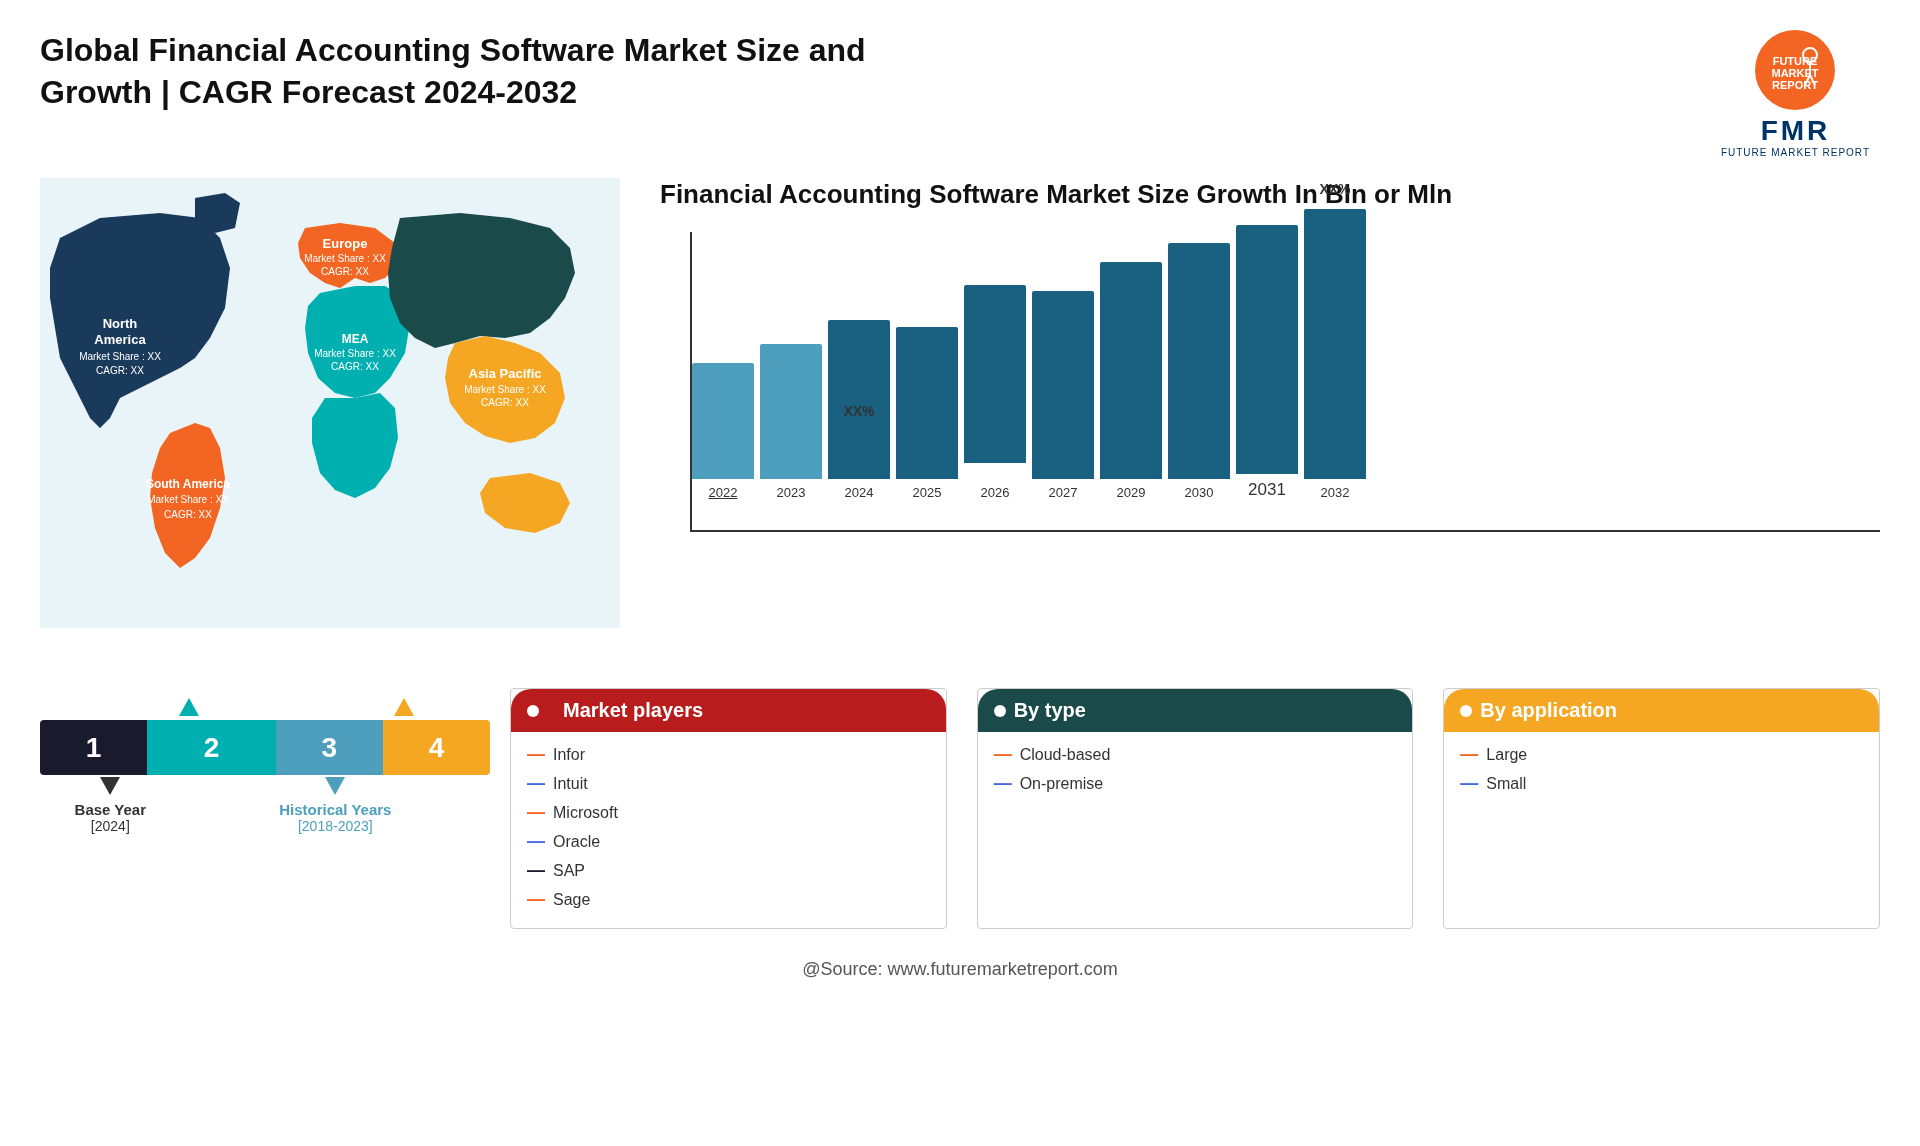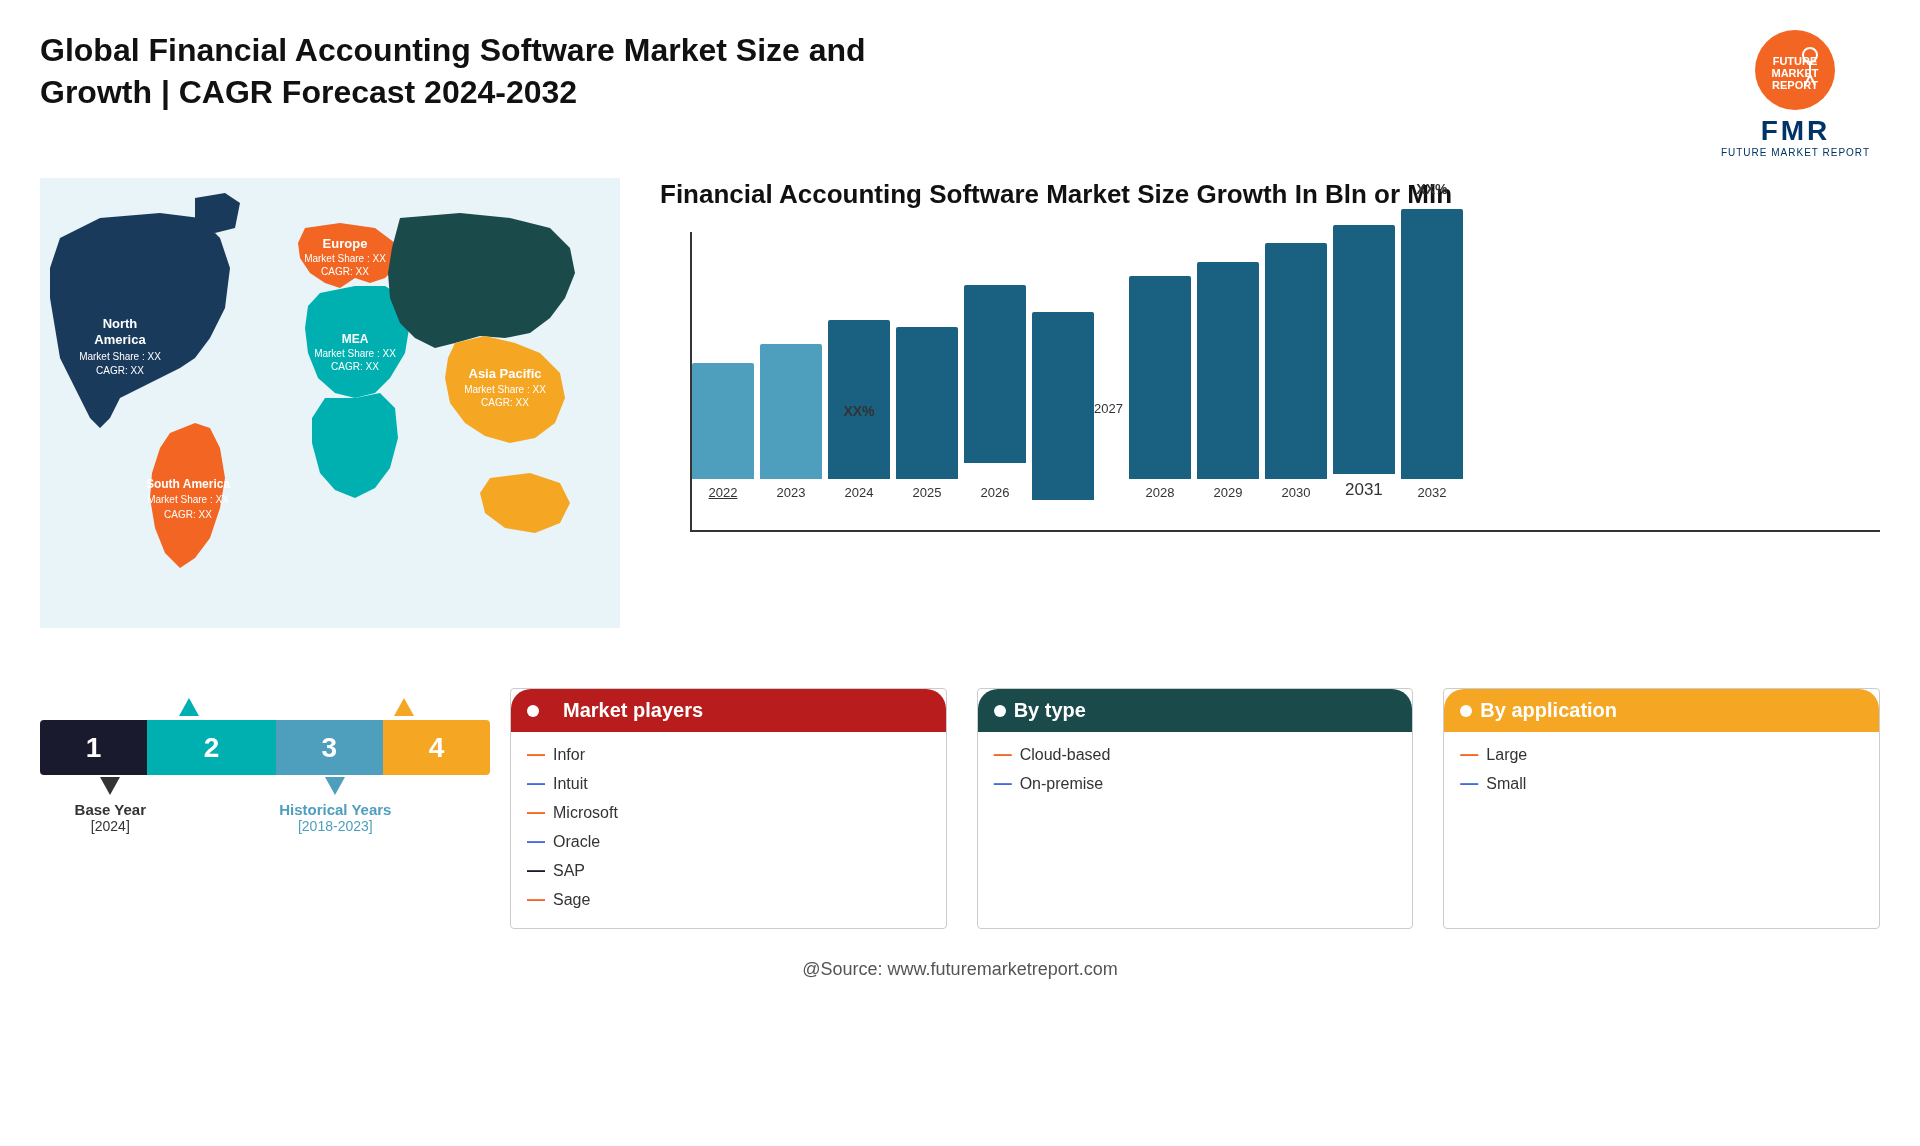--- a/index.html
+++ b/index.html
@@ -261,27 +261,23 @@
               <div style="font-size: 13px; color: rgb(51, 51, 51); margin-top: 6px;">2024</div>
             </div>
             <div style="display: flex; flex-direction: column; align-items: center; position: relative;">
               <div style="width: 62px; height: 152px; background: rgb(26, 96, 128); border-radius: 2px 2px 0px 0px; align-self: flex-end;"></div>
               <div style="font-size: 13px; color: rgb(51, 51, 51); margin-top: 6px;">2025</div>
             </div>
             <div style="display: flex; flex-direction: column; align-items: center; position: relative; gap: 16px;">
               <div style="width: 62px; height: 178px; background: rgb(26, 96, 128); border-radius: 2px 2px 0px 0px; align-self: flex-end;"></div>
               <div style="font-size: 13px; color: rgb(51, 51, 51); margin-top: 6px;">2026</div>
             </div>
-            <div style="display: flex; flex-direction: row; align-items: center; position: relative;">
+            <div style="display: flex; flex-direction: column; align-items: center; position: relative;">
               <div style="width: 62px; height: 188px; background: rgb(26, 96, 128); border-radius: 2px 2px 0px 0px; align-self: flex-end;"></div>
               <div style="font-size: 13px; color: rgb(51, 51, 51); margin-top: 6px;">2027</div>
-            </div>
-            <div style="display: flex; flex-direction: column; align-items: center; position: relative;">
-              <div style="width: 62px; height: 203px; background: rgb(26, 96, 128); border-radius: 2px 2px 0px 0px; align-self: flex-end;"></div>
-              <div style="font-size: 13px; color: rgb(51, 51, 51); margin-top: 6px;">2028</div>
             </div>
             <div style="display: flex; flex-direction: column; align-items: center; position: relative;">
               <div style="width: 62px; height: 217px; background: rgb(26, 96, 128); border-radius: 2px 2px 0px 0px; align-self: flex-end;"></div>
               <div style="font-size: 13px; color: rgb(51, 51, 51); margin-top: 6px;">2029</div>
             </div>
             <div style="display: flex; flex-direction: column; align-items: center; position: relative;">
               <div style="width: 62px; height: 236px; background: rgb(26, 96, 128); border-radius: 2px 2px 0px 0px; align-self: flex-end;"></div>
               <div style="font-size: 13px; color: rgb(51, 51, 51); margin-top: 6px;">2030</div>
             </div>
             <div style="display: flex; flex-direction: column; align-items: center; position: relative;">

